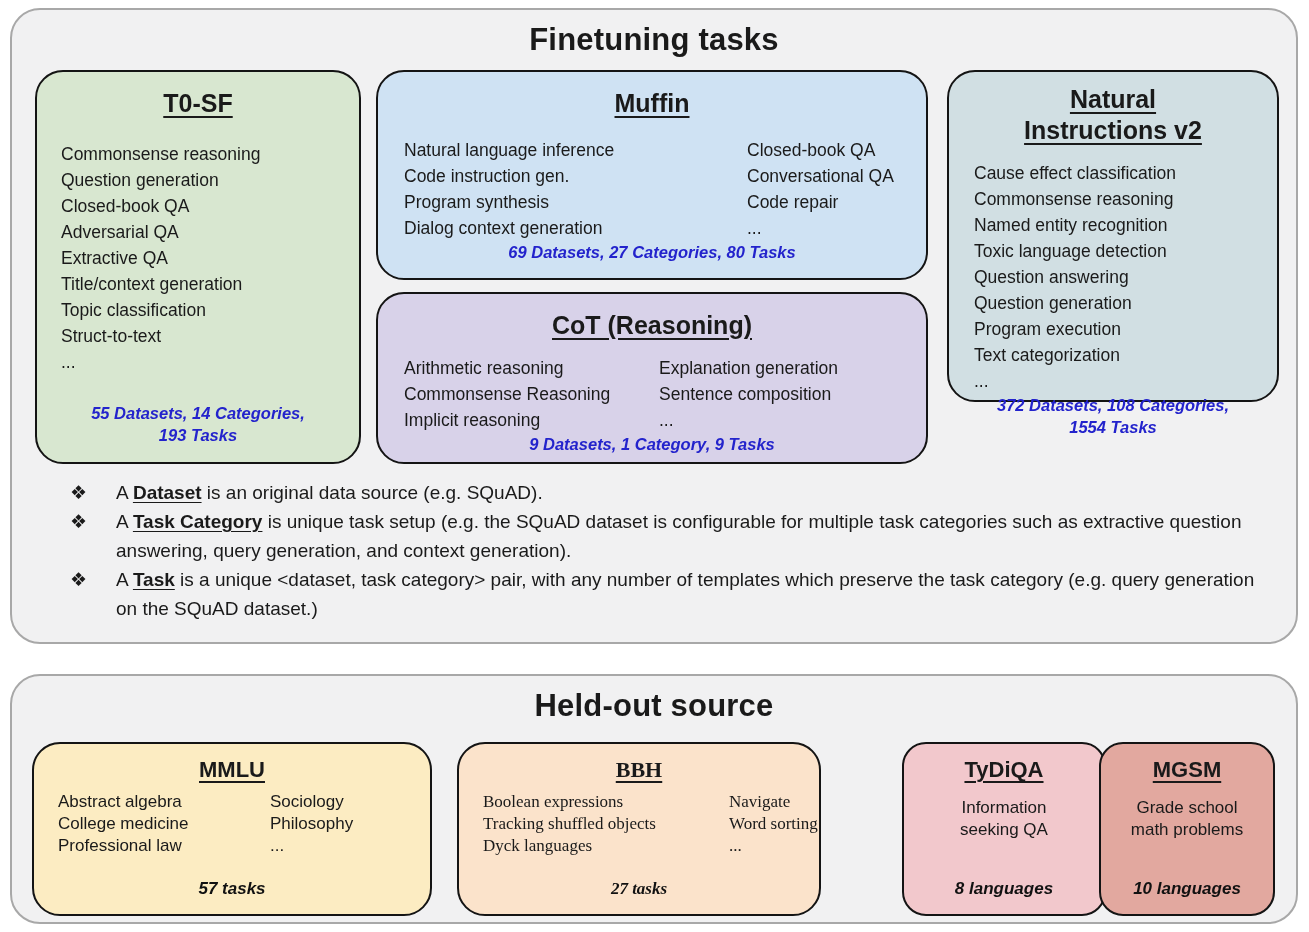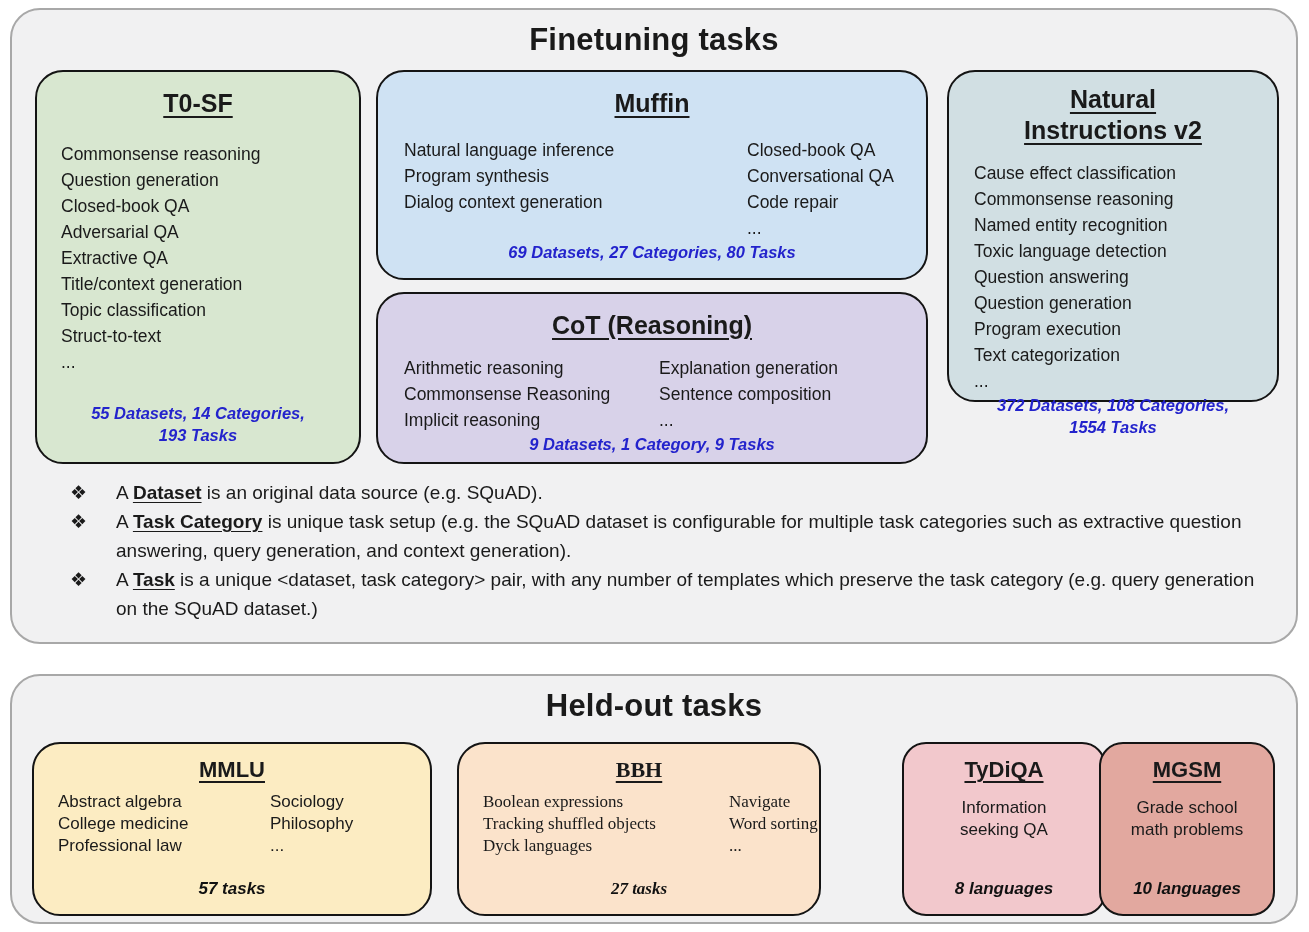--- a/index.html
+++ b/index.html
@@ -124,20 +124,21 @@
     </div>
     <div class="stats">55 Datasets, 14 Categories,
 193 Tasks</div>
   </div>
 
   <div class="box" id="muffin-box">
     <div class="box-title">Muffin</div>
     <div class="cols item-list">
       <div class="col-1">
         <div>Natural language inference</div>
+        <div>Code instruction gen.</div>
         <div>Program synthesis</div>
         <div>Dialog context generation</div>
       </div>
       <div class="col-2">
         <div>Closed-book QA</div>
         <div>Conversational QA</div>
         <div>Code repair</div>
         <div>...</div>
       </div>
     </div>
@@ -189,21 +190,21 @@
       <span class="note-text"><span>A </span><span class="note-term">Task Category</span><span> is unique task setup (e.g. the SQuAD dataset is configurable for multiple task categories such as extractive question answering, query generation, and context generation).</span></span>
     </div>
     <div class="note">
       <span class="note-marker">❖</span>
       <span class="note-text"><span>A </span><span class="note-term">Task</span><span> is a unique &lt;dataset, task category&gt; pair, with any number of templates which preserve the task category (e.g. query generation on the SQuAD dataset.)</span></span>
     </div>
   </div>
 </div>
 
 <div class="panel" id="heldout-panel">
-  <div class="section-title">Held-out tasks</div>
+  <div class="section-title">Held-out source</div>
 
   <div class="box" id="mmlu-box">
     <div class="box-title small">MMLU</div>
     <div class="cols heldout-items">
       <div class="col-1">
         <div>Abstract algebra</div>
         <div>College medicine</div>
         <div>Professional law</div>
       </div>
       <div class="col-2">

